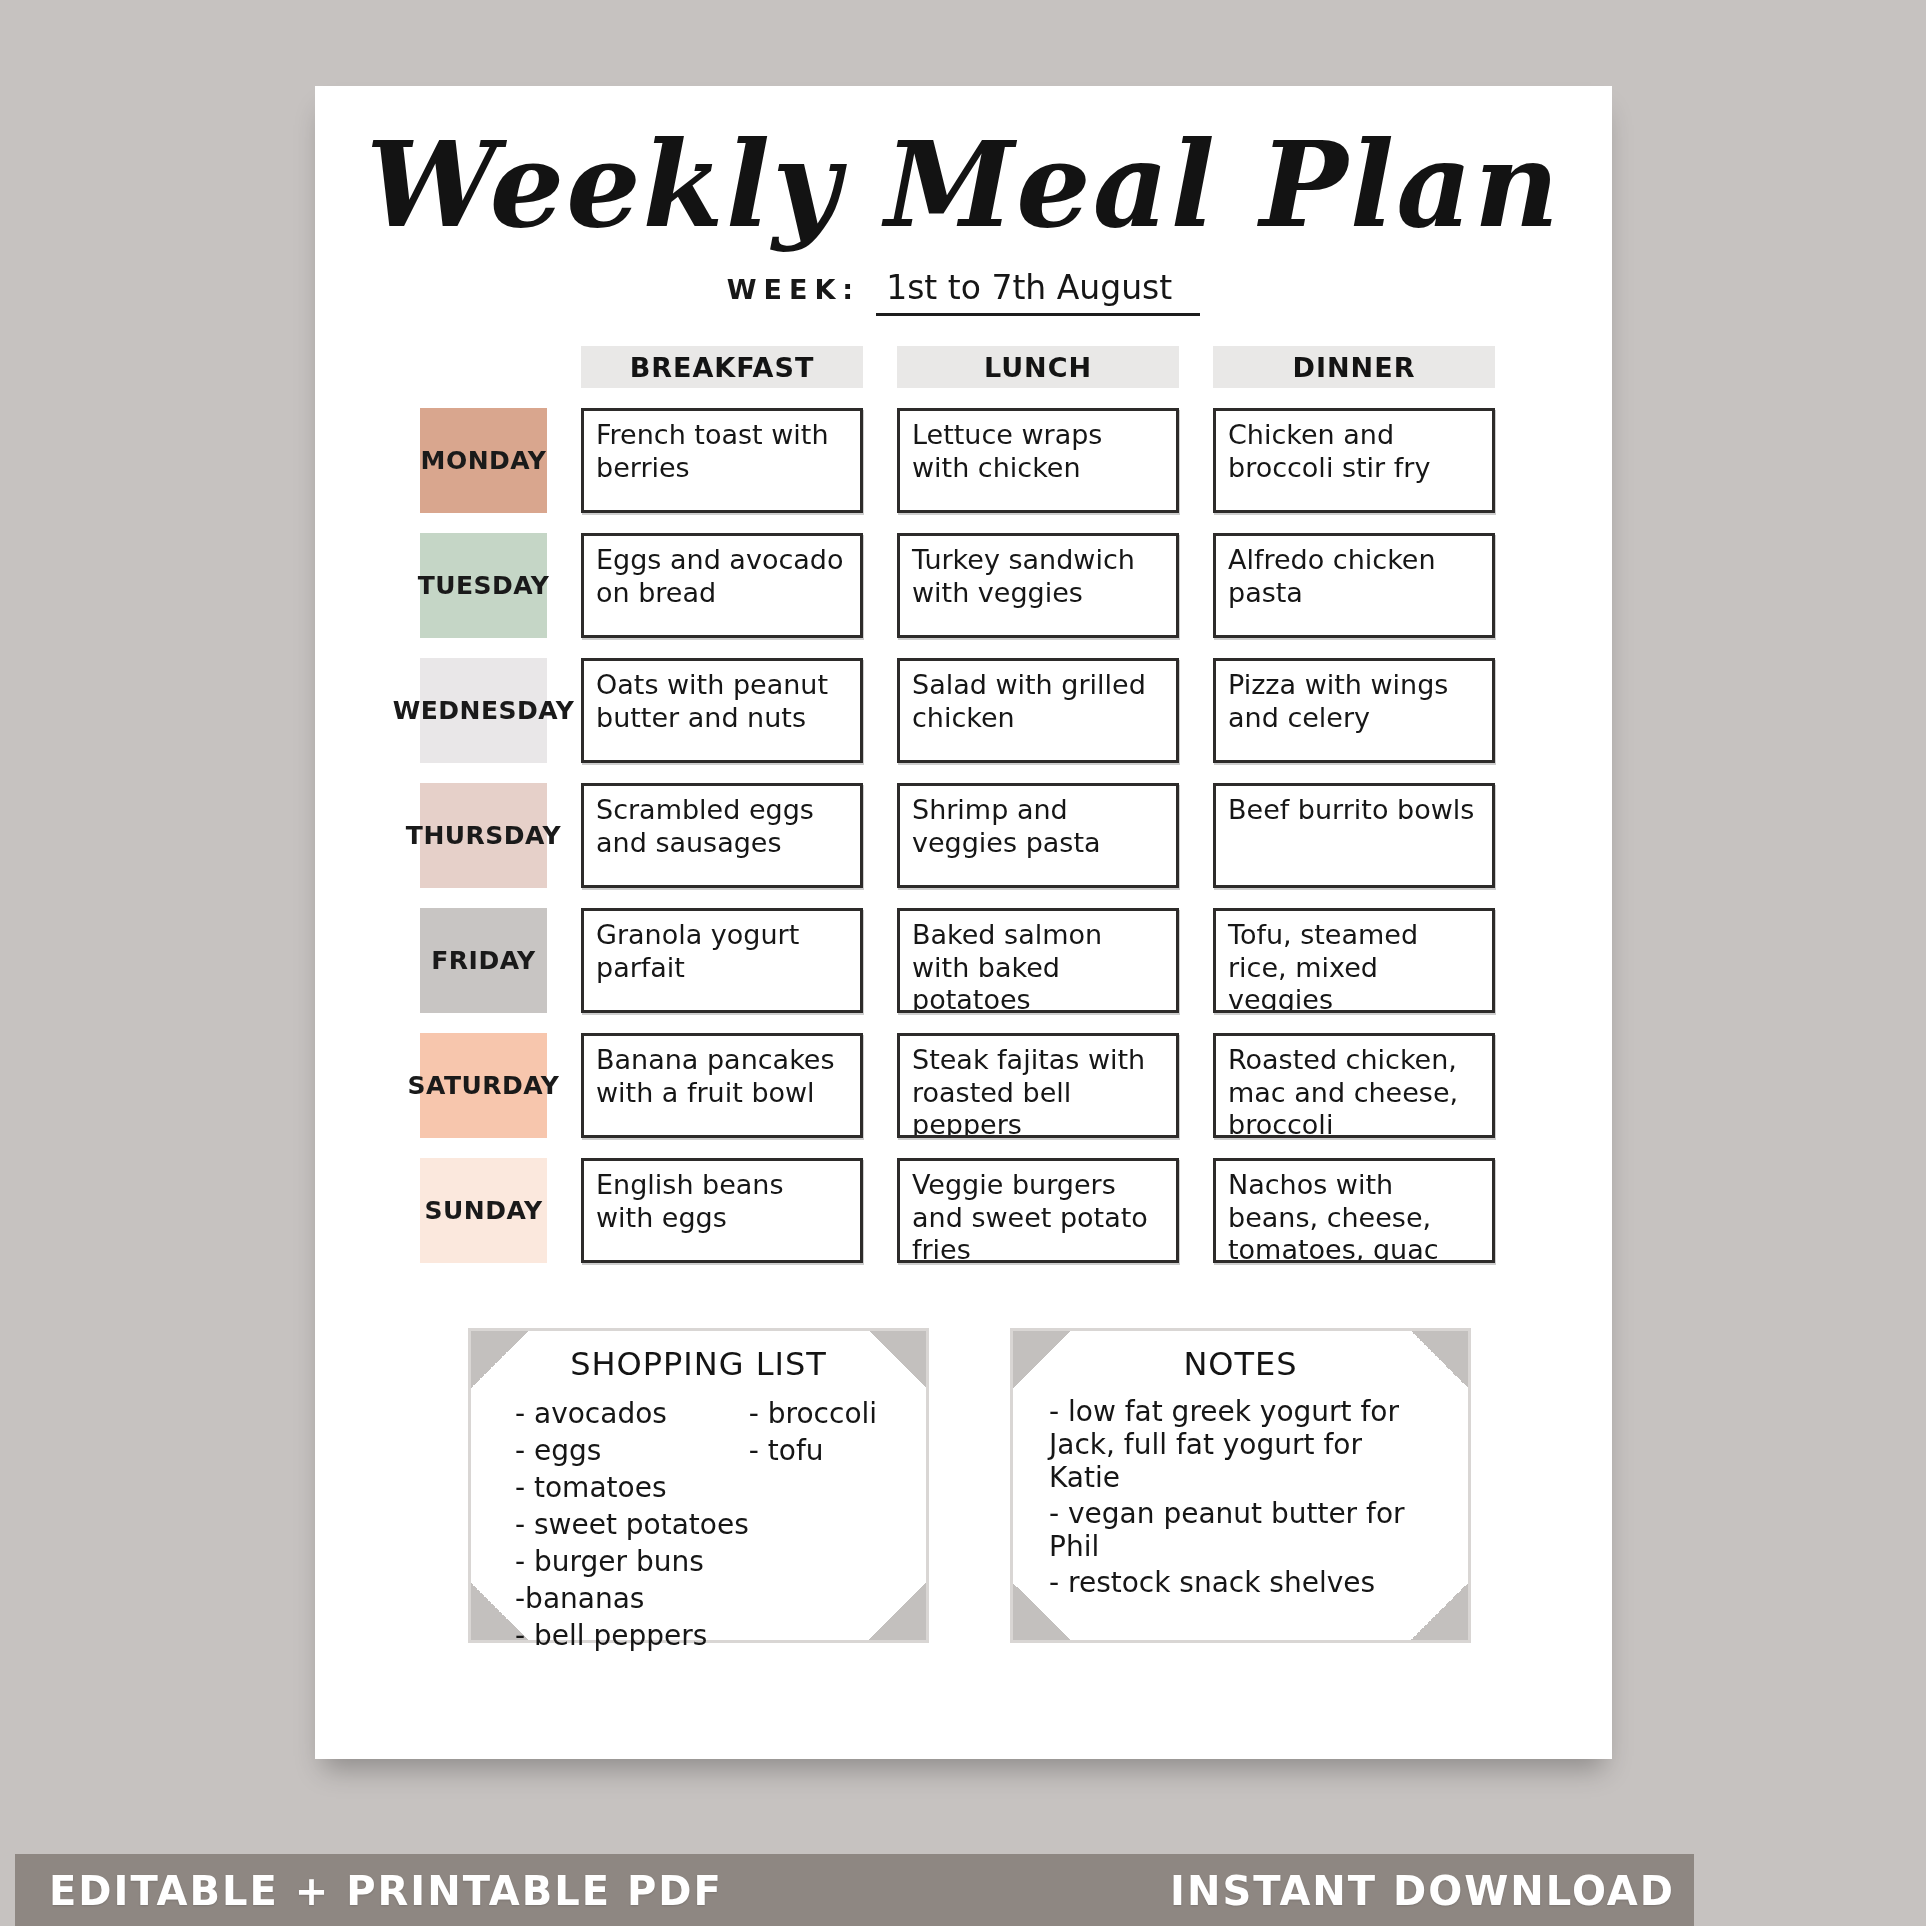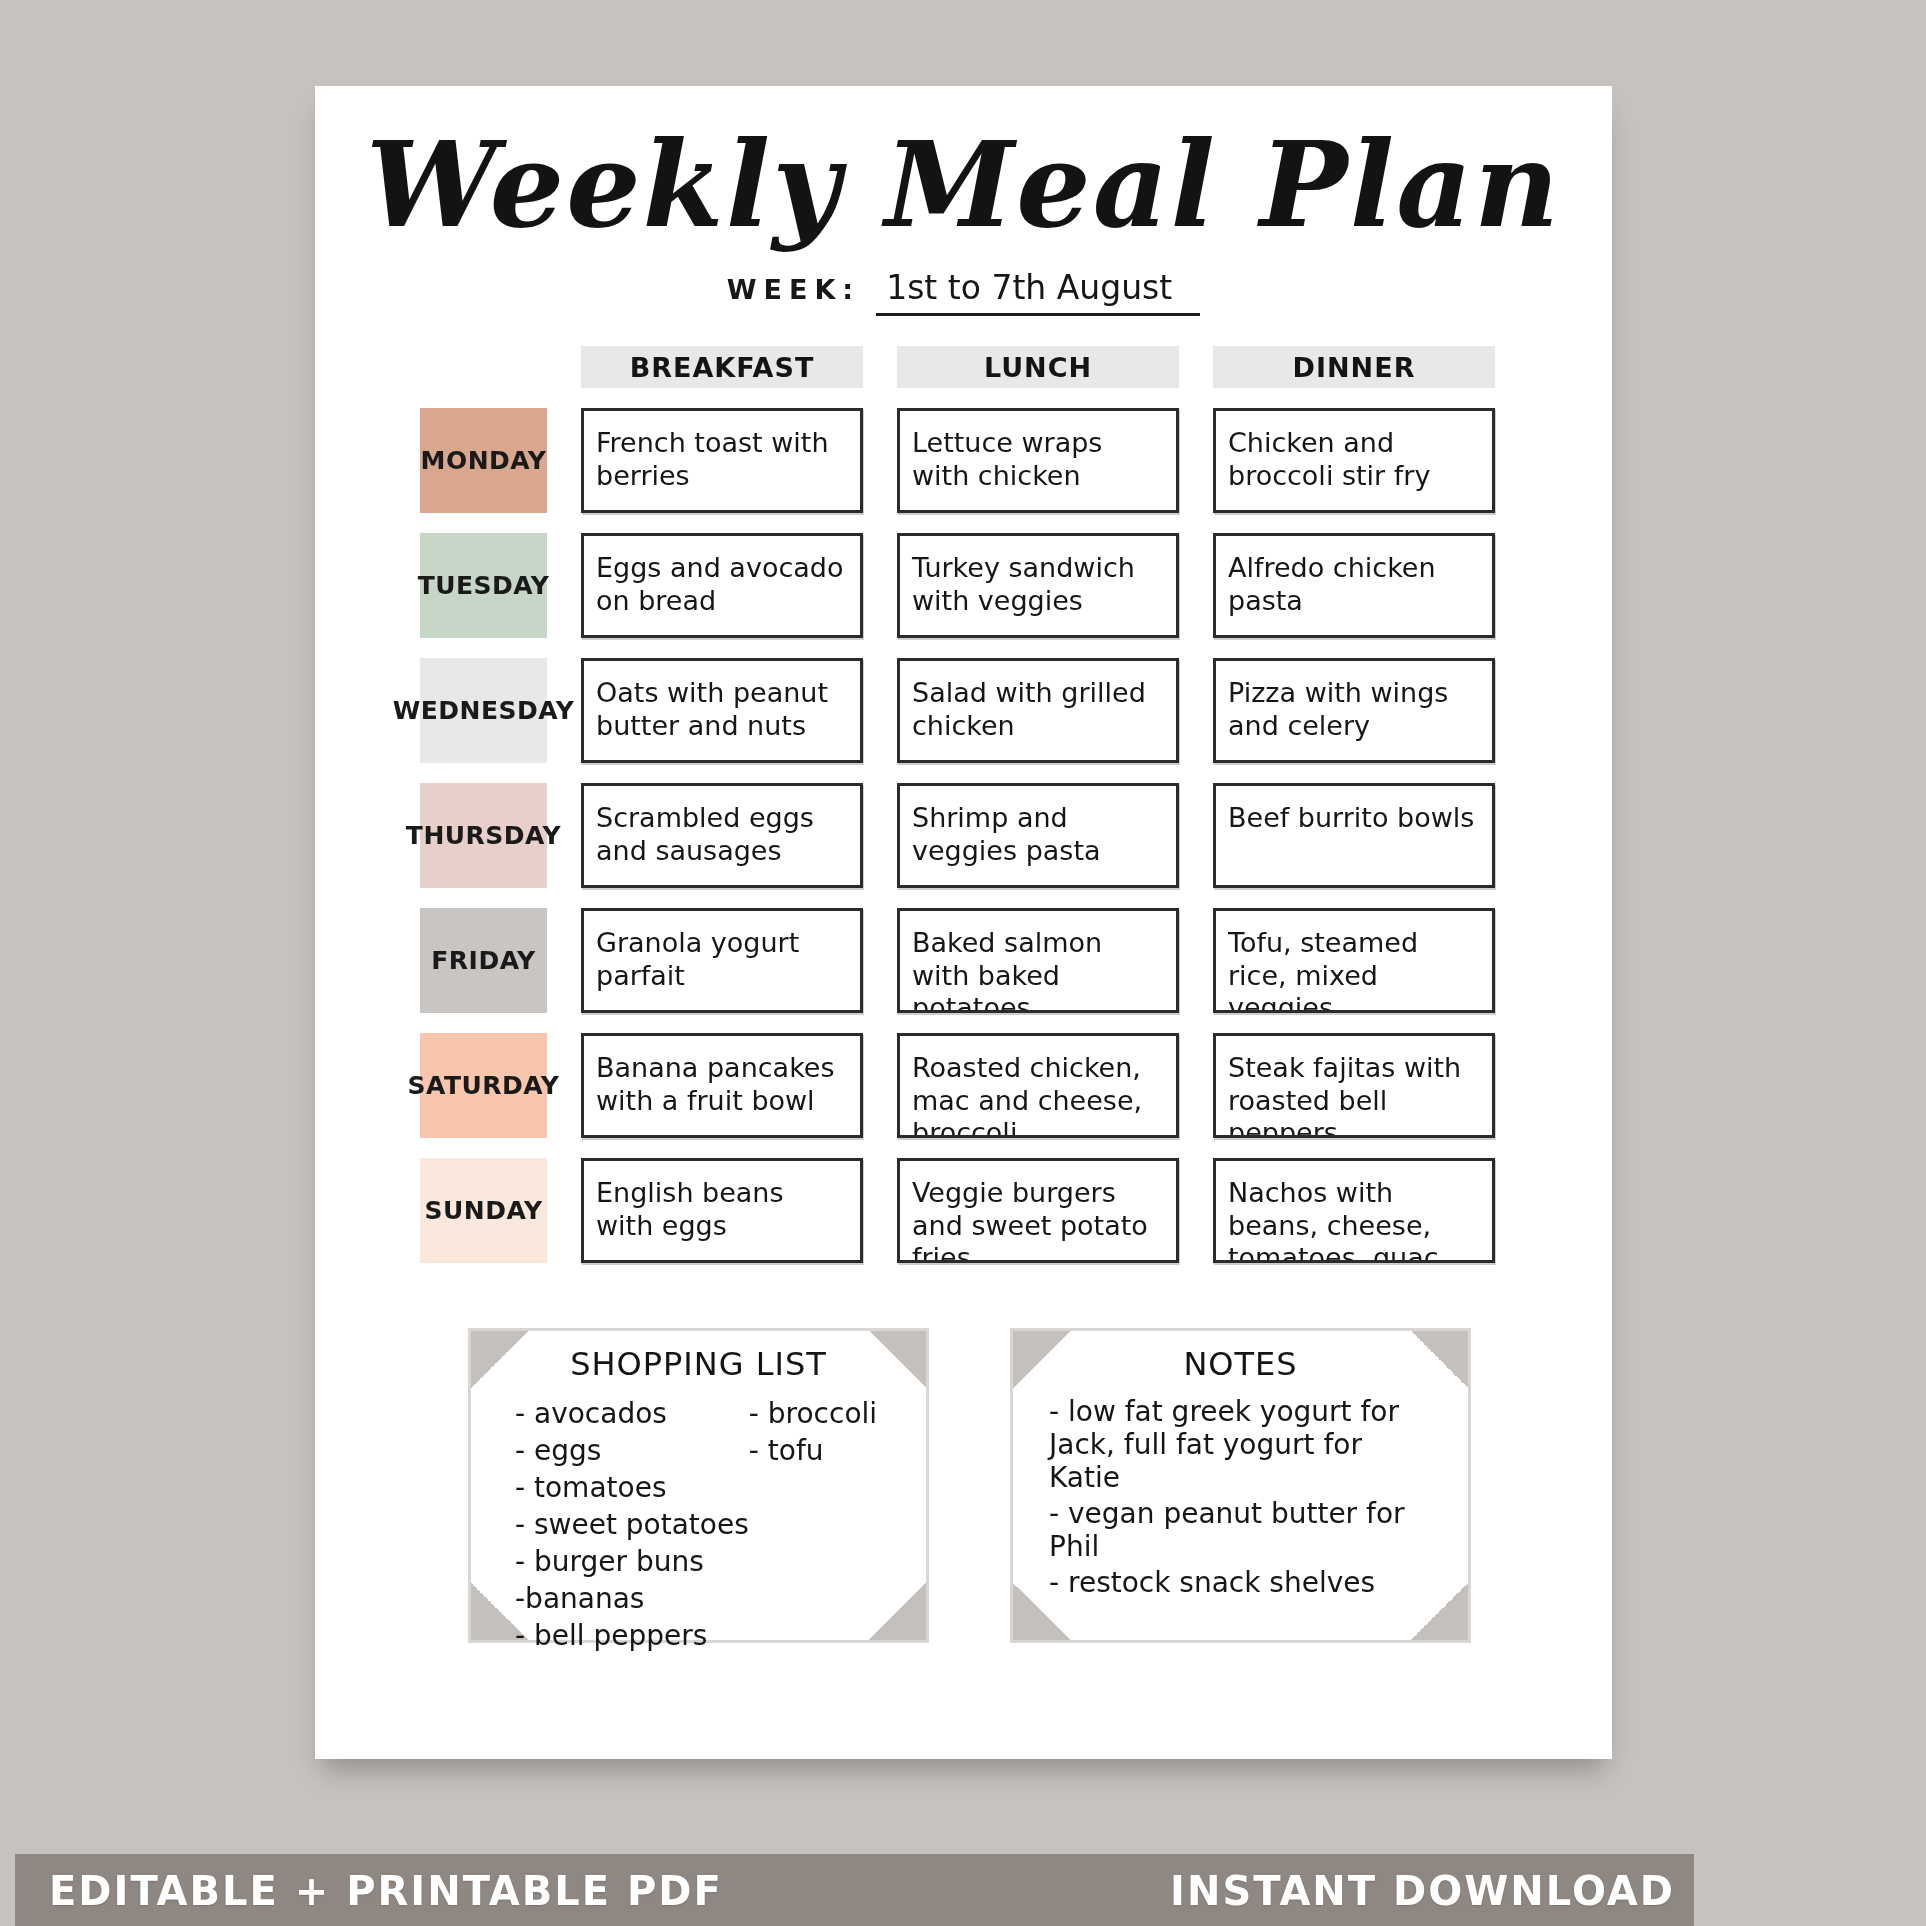--- a/index.html
+++ b/index.html
@@ -61,21 +61,21 @@
   }
   .corner-cell{background:transparent;}
   .day-tab{
     display:flex;align-items:center;justify-content:center;
     font-weight:bold;font-size:25px;letter-spacing:0.5px;color:#1a1a1a;
     text-align:center;
   }
   .meal-box{
     background:#ffffff;
     border:3px solid #2d2b2a;
-    padding:16px 12px;
+    padding:8px 12px;
     font-size:27px;line-height:1.2;color:#161616;
     overflow:hidden;
     box-shadow:1px 2px 0 rgba(60,60,60,0.25);
   }
 
   
   .bottom-cards{
     display:flex;
     margin:65px 0 0 153px;
     gap:81px;
@@ -169,22 +169,22 @@
       <div class="meal-box">Shrimp and veggies pasta</div>
       <div class="meal-box">Beef burrito bowls</div>
 
       <div class="day-tab" style="background-color: rgb(200, 197, 195);">FRIDAY</div>
       <div class="meal-box">Granola yogurt parfait</div>
       <div class="meal-box">Baked salmon with baked potatoes</div>
       <div class="meal-box">Tofu, steamed rice, mixed veggies</div>
 
       <div class="day-tab" style="background-color: rgb(247, 198, 173);">SATURDAY</div>
       <div class="meal-box">Banana pancakes with a fruit bowl</div>
+      <div class="meal-box">Steak fajitas with roasted bell peppers</div>
       <div class="meal-box">Roasted chicken, mac and cheese, broccoli</div>
-      <div class="meal-box">Steak fajitas with roasted bell peppers</div>
 
       <div class="day-tab" style="background-color: rgb(251, 232, 221);">SUNDAY</div>
       <div class="meal-box">English beans with eggs</div>
       <div class="meal-box">Veggie burgers and sweet potato fries</div>
       <div class="meal-box">Nachos with beans, cheese, tomatoes, guac</div>
     </div>
 
     <div class="bottom-cards">
 
       <div class="card">

